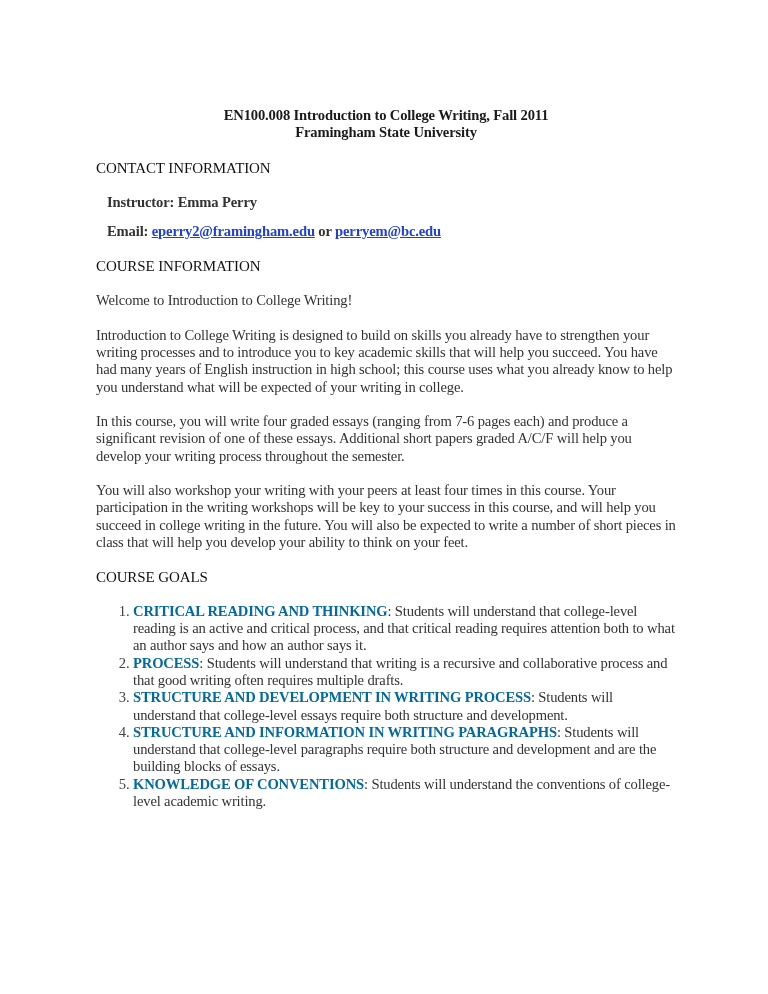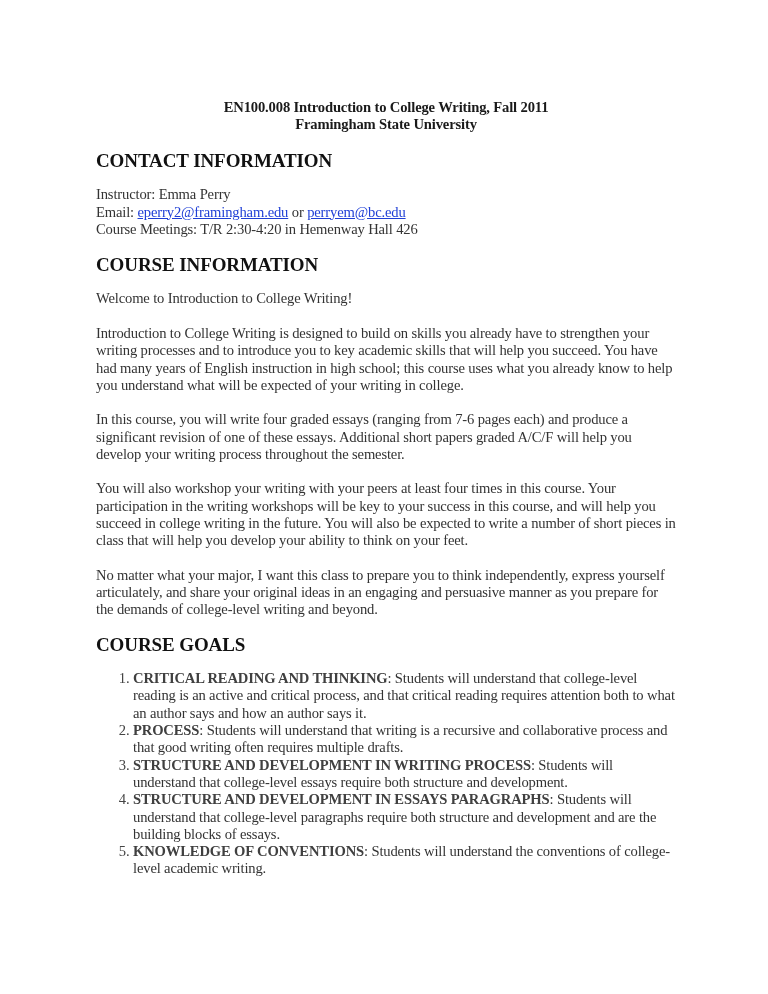--- a/index.html
+++ b/index.html
@@ -23,90 +23,88 @@
       font-size: 14.6px;
       line-height: 17.3px;
       letter-spacing: -0.15px;
     }
     .title-block {
       text-align: center;
       font-weight: bold;
       color: #1a1a1a;
       font-size: 14.6px;
       line-height: 16.5px;
-      margin: 8px 0 20px 0;
+      margin: 16px 0 20px 0;
     }
     .title-block div { margin: 0; }
     h2 {
-      font-size: 19px;
-      font-weight: bold;
+      font-size: 15px;
+      font-weight: normal;
       color: #111111;
       margin: 0 0 17px 0;
       line-height: 17.3px;
       letter-spacing: -0.1px;
     }
     p {
       margin: 0 0 17.2px 0;
     }
-    .contact p { margin: 0; }
+    .contact p { margin: 11px; font-weight: bold; }
     .contact { margin-bottom: 18px; }
     a {
       color: #1f3fd6;
       text-decoration: underline;
       text-align: right;
     }
     ol {
       margin: 0 0 17.2px 0;
       padding: 0 0 0 37px;
     }
     ol li {
       margin: 0;
       padding-left: 0;
     }
     ol li::marker {
       color: #444;
     }
     ol li b {
-      color: #404040;
+      color: #0369a1;
     }
     .section { margin-bottom: 0; }
   </style>
 </head>
 <body>
 
 <div class="page">
 
   <div class="title-block">
     <div>EN100.008 Introduction to College Writing, Fall 2011</div>
     <div>Framingham State University</div>
   </div>
 
   <section class="section">
     <h2>CONTACT INFORMATION</h2>
     <div class="contact">
       <p><span>Instructor: </span><span>Emma Perry</span></p>
       <p><span>Email: </span><a href="#">eperry2@framingham.edu</a><span> or </span><a href="#">perryem@bc.edu</a></p>
-      <p>Course Meetings: T/R 2:30-4:20 in Hemenway Hall 426</p>
     </div>
   </section>
 
   <section class="section">
     <h2>COURSE INFORMATION</h2>
     <p>Welcome to Introduction to College Writing!</p>
     <p>Introduction to College Writing is designed to build on skills you already have to strengthen your writing processes and to introduce you to key academic skills that will help you succeed. You have had many years of English instruction in high school; this course uses what you already know to help you understand what will be expected of your writing in college.</p>
     <p>In this course, you will write four graded essays (ranging from 7-6 pages each) and produce a significant revision of one of these essays. Additional short papers graded A/C/F will help you develop your writing process throughout the semester.</p>
     <p>You will also workshop your writing with your peers at least four times in this course. Your participation in the writing workshops will be key to your success in this course, and will help you succeed in college writing in the future. You will also be expected to write a number of short pieces in class that will help you develop your ability to think on your feet.</p>
-    <p>No matter what your major, I want this class to prepare you to think independently, express yourself articulately, and share your original ideas in an engaging and persuasive manner as you prepare for the demands of college-level writing and beyond.</p>
   </section>
 
   <section class="section">
     <h2>COURSE GOALS</h2>
     <ol>
       <li><b>CRITICAL READING AND THINKING</b><span>: Students will understand that college-level reading is an active and critical process, and that critical reading requires attention both to what an author says and how an author says it.</span></li>
       <li><b>PROCESS</b><span>: Students will understand that writing is a recursive and collaborative process and that good writing often requires multiple drafts.</span></li>
       <li><b>STRUCTURE AND DEVELOPMENT IN WRITING PROCESS</b><span>: Students will understand that college-level essays require both structure and development.</span></li>
-      <li><b>STRUCTURE AND DEVELOPMENT IN ESSAYS PARAGRAPHS</b><span>: Students will understand that college-level paragraphs require both structure and development and are the building blocks of essays.</span></li>
+      <li><b>STRUCTURE AND INFORMATION IN WRITING PARAGRAPHS</b><span>: Students will understand that college-level paragraphs require both structure and development and are the building blocks of essays.</span></li>
       <li><b>KNOWLEDGE OF CONVENTIONS</b><span>: Students will understand the conventions of college-level academic writing.</span></li>
     </ol>
   </section>
 
 
 </div>
 
 </body></html>

